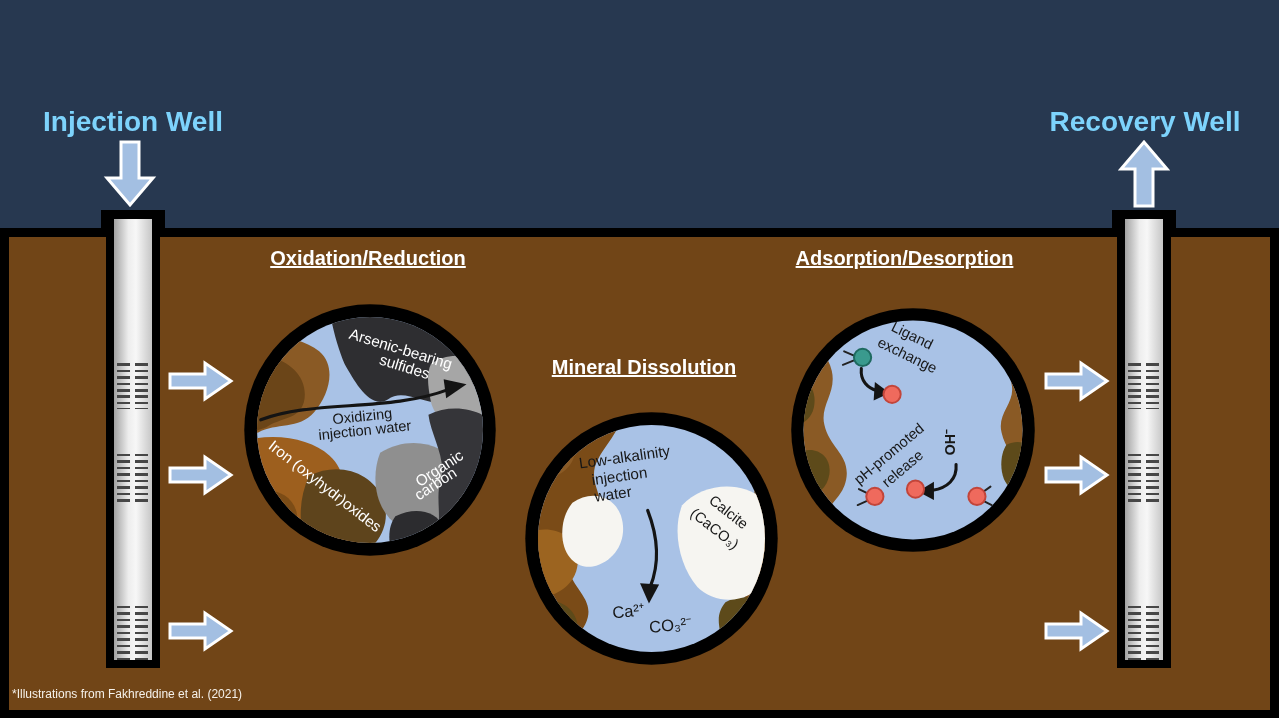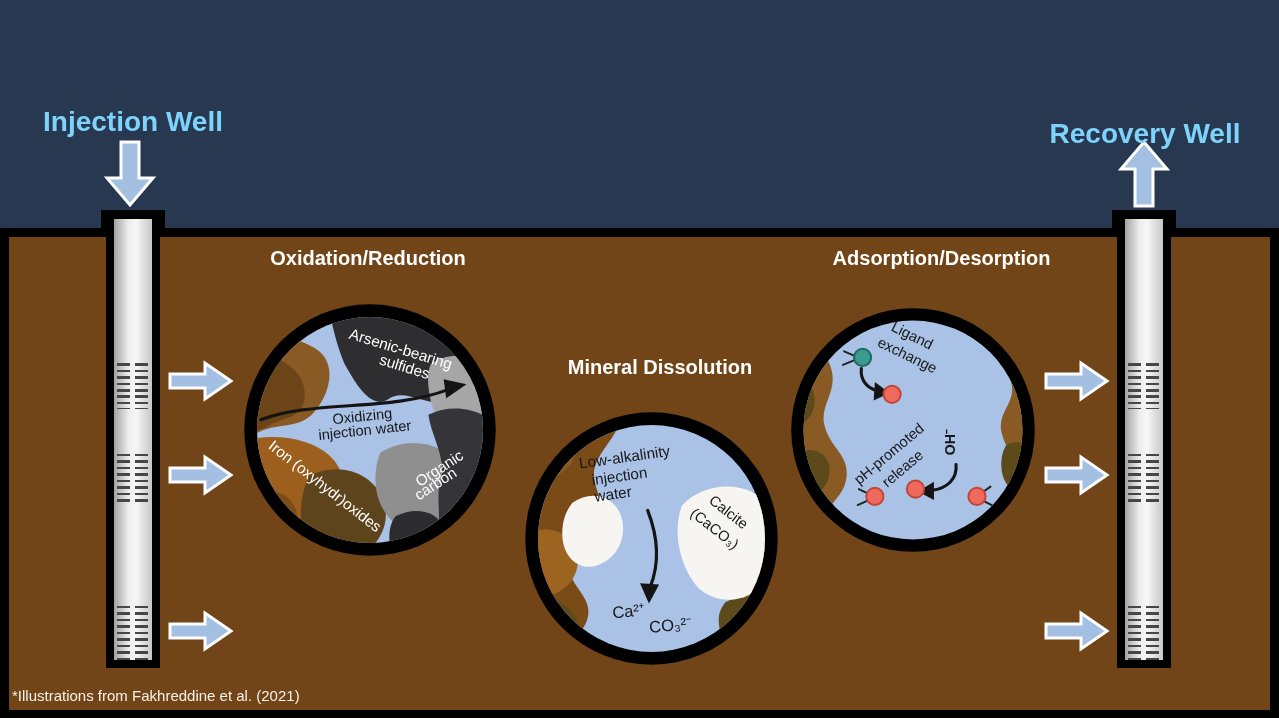--- a/index.html
+++ b/index.html
@@ -20,22 +20,22 @@
   .well-casing{position:absolute;background:#000;}
   .well-pipe{position:absolute;background:linear-gradient(90deg,#a2a2a2 0%,#ededed 38%,#f7f7f7 58%,#c6c6c6 100%);}
   .screen{position:absolute;display:flex;justify-content:space-between;}
   .screen span{display:block;width:13px;height:100%;
     background:repeating-linear-gradient(180deg,#474747 0 2.5px,rgba(0,0,0,0) 2.5px 6.5px);}
 
   .flow-arrow{position:absolute;}
   .flow-arrow polygon{fill:var(--arrow-fill);stroke:#fff;stroke-width:3;stroke-linejoin:miter;}
 
   .well-label{position:absolute;color:#7dd3fc;font-weight:bold;font-size:28px;text-align:center;}
-  .inset-title{position:absolute;color:#fff;font-weight:bold;font-size:20px;line-height:29px;text-align:center;}
-  .footnote{position:absolute;color:#f5f1ea;font-size:15px;}
+  .inset-title{position:absolute;color:#fff;font-weight:bold;font-size:20px;line-height:29px;text-align:center;text-decoration:underline;}
+  .footnote{position:absolute;color:#f5f1ea;font-size:12px;}
 
   .inset{position:absolute;}
   .inset text{font-family:"Liberation Sans",sans-serif;}
   .lbl-dark{fill:#171717;}
   .lbl-light{fill:#ffffff;}
   .flowline{fill:none;stroke:#141414;stroke-width:2.5;stroke-linecap:round;}
   .flowhead{fill:#141414;stroke:none;}
   .bond{stroke:#222;stroke-width:1.6;stroke-linecap:round;}
 </style>
 </head>
@@ -219,27 +219,27 @@
       <polygon points="2,15 37,15 37,4 63,22 37,40 37,29 2,29"></polygon>
     </svg>
   <svg class="flow-arrow" style="left:1044px;top:453px;" width="66" height="44" viewBox="0 0 66 44">
       <polygon points="2,15 37,15 37,4 63,22 37,40 37,29 2,29"></polygon>
     </svg>
   <svg class="flow-arrow" style="left:1044px;top:609px;" width="66" height="44" viewBox="0 0 66 44">
       <polygon points="2,15 37,15 37,4 63,22 37,40 37,29 2,29"></polygon>
     </svg>
 
   <div class="well-label" style="left:33px;top:106px;width:200px;">Injection Well</div>
-  <div class="well-label" style="left:1045px;top:118px;width:200px;">Recovery Well</div>
+  <div class="well-label" style="left:1045px;top:106px;width:200px;">Recovery Well</div>
 
   <div class="inset-title" style="left:248px;top:244px;width:240px;">
     <div>Oxidation/Reduction</div>
   </div>
-  <div class="inset-title" style="left:540px;top:353px;width:240px;">
+  <div class="inset-title" style="left:524px;top:353px;width:240px;">
     <div>Mineral Dissolution</div>
   </div>
-  <div class="inset-title" style="left:819px;top:244px;width:245px;">
+  <div class="inset-title" style="left:782px;top:244px;width:245px;">
     <div>Adsorption/Desorption</div>
   </div>
 
   <div class="footnote" style="left:12px;top:687px;">*Illustrations from Fakhreddine et al. (2021)</div>
 
 </div>
 
 </body></html>

